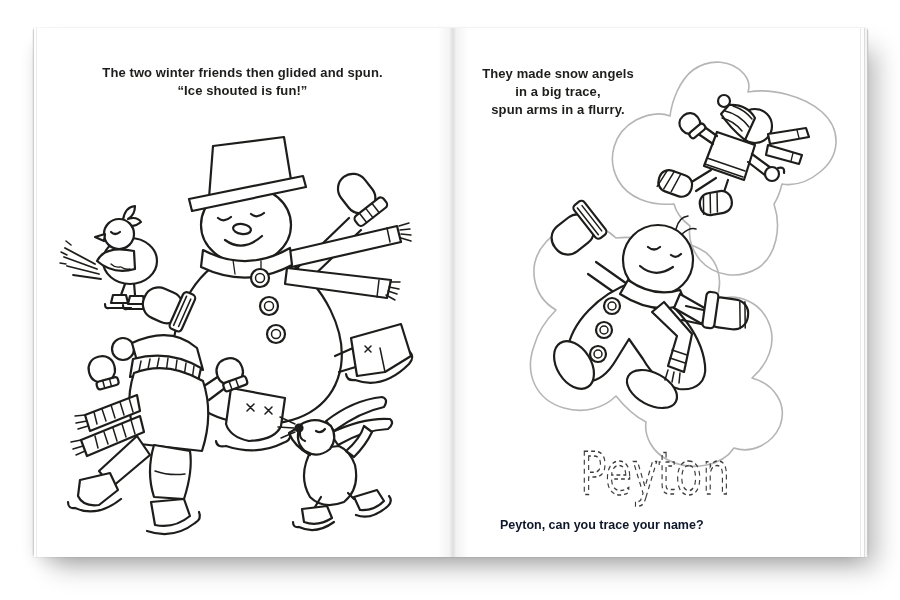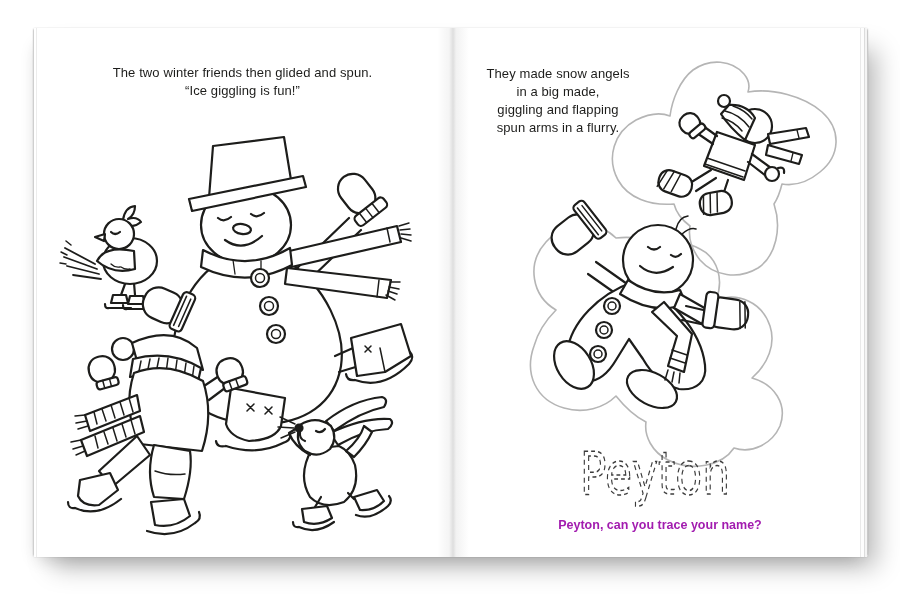--- a/index.html
+++ b/index.html
@@ -22,27 +22,27 @@
   .edge-left{position:absolute;left:0;top:0;bottom:0;width:6px;
     background:linear-gradient(90deg,#cfcfcf 0 1px,#ffffff 1px 3px,#ececec 3px 4px,#ffffff 4px 6px);}
   .edge-right{position:absolute;right:0;top:0;bottom:0;width:11px;
     background:linear-gradient(270deg,#c9c9c9 0 1px,#f4f4f4 1px 3px,#dcdcdc 3px 4px,#fdfdfd 4px 7px,#e9e9e9 7px 8px,#ffffff 8px 11px);}
   .spine{
     position:absolute;left:404px;top:0;bottom:0;width:32px;pointer-events:none;z-index:5;
     background:linear-gradient(90deg,rgba(0,0,0,0) 0%,rgba(0,0,0,0.045) 38%,rgba(0,0,0,0.13) 50%,rgba(0,0,0,0.05) 60%,rgba(0,0,0,0) 100%);
   }
   .story{
     position:absolute;text-align:center;color:#1d1d1b;
-    font-weight:400;font-size:13px;line-height:18px;letter-spacing:0.1px;
+    font-weight:700;font-size:13px;line-height:18px;letter-spacing:0.1px;
   }
   .story-left{top:36px;left:0;width:100%;}
   .story-right{top:37px;left:0;width:212px;}
   .question{
-    position:absolute;top:490px;left:48px;width:320px;text-align:center;
-    color:#a21caf;font-weight:700;font-size:12.5px;
+    position:absolute;top:490px;left:48px;width:320px;text-align:left;
+    color:#0f172a;font-weight:700;font-size:12.5px;
   }
   svg.art{position:absolute;left:0;top:0;}
   .ln{fill:none;}
   .thin{stroke-width:1.5;}
   .hair{stroke-width:1.3;}
   .imprint{fill:none;stroke:#b5b5b5;stroke-width:1.6;stroke-linejoin:round;}
   .trace-text{
     font-family:"DejaVu Sans", sans-serif;font-size:58px;
     fill:none;stroke:#3c3c3c;stroke-width:1.5;stroke-dasharray:5 4;
   }
@@ -50,21 +50,21 @@
 </head>
 <body>
 
 <div class="book">
 
   <div class="page page-left">
     <div class="edge-left"></div>
 
     <div class="story story-left">
       <div>The two winter friends then glided and spun.</div>
-      <div>“Ice giggling is fun!”</div>
+      <div>“Ice shouted is fun!”</div>
     </div>
 
     <svg class="art" width="419" height="529" viewBox="0 0 419 529">
       <g fill="#ffffff" stroke="#1d1d1b" stroke-width="2.2" stroke-linecap="round" stroke-linejoin="round">
 
         <g>
           <path class="ln" d="M62,236 L32,220 M64,241 L31,229 M66,246 L34,238 M68,251 L40,247" stroke-width="1.8"></path>
           <path class="ln thin" d="M38,217 l-5,-4 M34,227 l-6,-3 M33,236 l-6,-1"></path>
           <path class="ln" d="M92,256 l-4,11 M101,255 l1,12"></path>
           <path d="M80,267 l13,0 2,8 -17,0 Z"></path>
@@ -179,22 +179,21 @@
         </g>
       </g>
     </svg>
   </div>
 
   <div class="page page-right">
     <div class="edge-right"></div>
 
     <div class="story story-right">
       <div>They made snow angels</div>
-      <div>in a big made,</div>
-      <div>giggling and flapping</div>
+      <div>in a big trace,</div>
       <div>spun arms in a flurry.</div>
     </div>
 
     <svg class="art" width="416" height="529" viewBox="0 0 416 529">
 
       <path class="imprint" d="M241,42 C258,30 280,32 292,46 C297,52 298,58 296,64 C320,60 352,68 370,84 C390,102 388,128 368,144 C356,154 342,158 330,156 C328,164 326,170 322,176 C330,200 324,228 306,240 C286,252 262,248 248,232 C240,222 236,210 238,198 C230,192 224,184 222,176 C198,178 176,170 166,152 C154,130 162,104 184,92 C196,86 208,84 218,88 C220,72 228,52 241,42 Z"></path>
       <path class="imprint" d="M164,210 C146,192 112,194 94,214 C74,236 80,268 104,282 C94,292 86,304 82,318 C72,346 84,372 112,380 C132,386 152,380 164,368 C172,378 182,388 194,394 C192,408 200,424 216,432 C240,444 270,438 282,420 C300,426 320,416 328,398 C336,376 322,356 300,350 C316,336 324,316 318,298 C310,274 286,264 264,272 C272,252 266,230 248,221 C234,213 219,215 209,223 C199,211 182,208 164,210 Z"></path>
 
       <g fill="#ffffff" stroke="#1d1d1b" stroke-width="2.2" stroke-linecap="round" stroke-linejoin="round">
 

